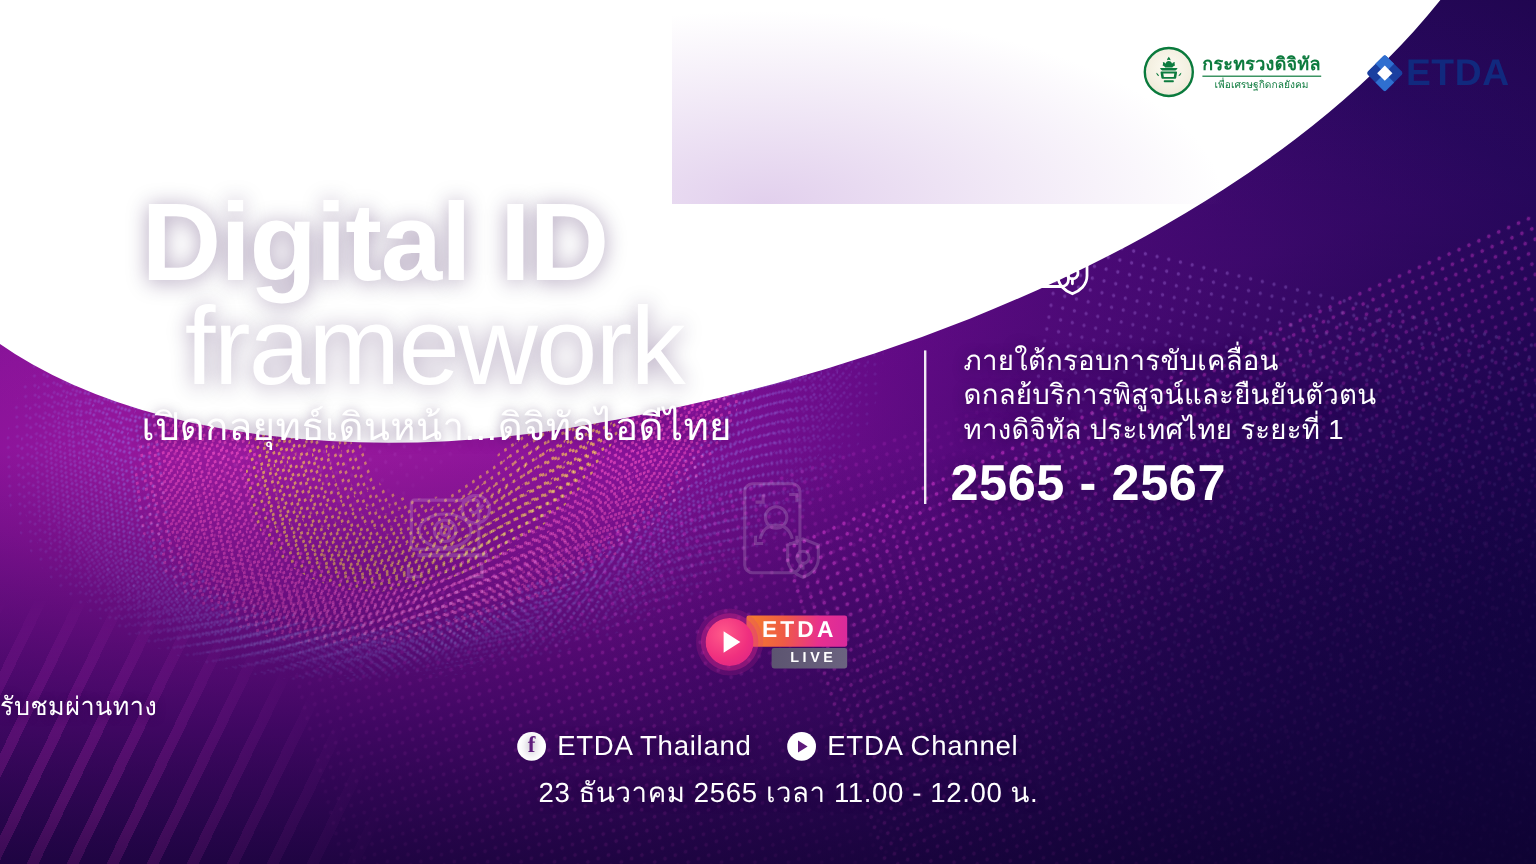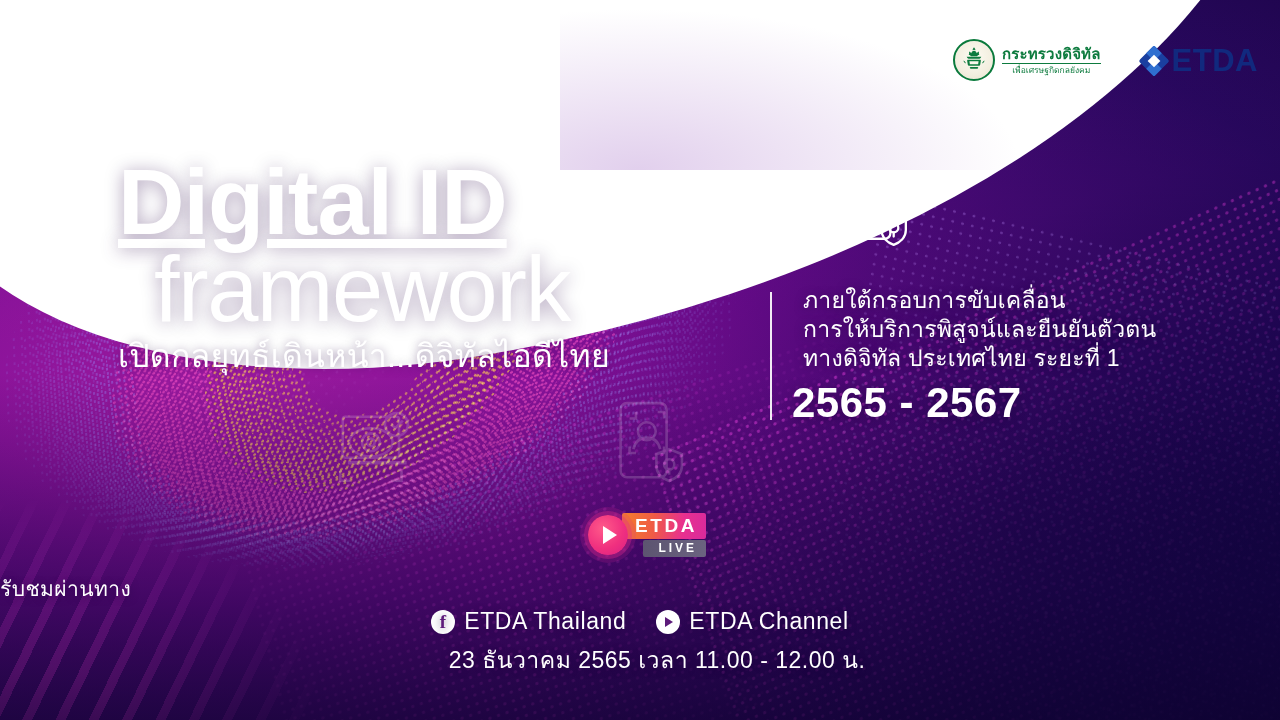--- a/index.html
+++ b/index.html
@@ -68,21 +68,21 @@
   .mdes-top{font-size:15px;font-weight:bold;color:#0d7b3e;letter-spacing:.2px;
     border-bottom:1.6px solid #0d7b3e;padding-bottom:2px;}
   .mdes-sub{font-size:8.5px;color:#0d7b3e;padding-top:2.5px;}
   .etda-logo{display:flex;align-items:center;gap:5px;}
   .etda-mark{width:28px;height:28px;position:relative;}
   .etda-word{font-size:31px;font-weight:bold;color:#11297e;letter-spacing:.5px;line-height:1;}
 
   
   .title-wrap{position:absolute;left:118px;top:158px;width:700px;}
   .t-digital{font-size:92px;font-weight:bold;color:#fff;line-height:.96;letter-spacing:-1px;
-    text-shadow:0 2px 18px rgba(40,0,70,.38);text-decoration:underline;}
+    text-shadow:0 2px 18px rgba(40,0,70,.38);}
   .t-framework{font-size:92px;font-weight:300;color:#fff;line-height:.98;letter-spacing:-1.5px;
     margin-top:-2px;margin-left:36px;text-shadow:0 2px 18px rgba(40,0,70,.38);}
   .t-thai-sub{font-size:32px;color:#fff;width:620px;margin-top:-4px;
     letter-spacing:.3px;text-shadow:0 1px 10px rgba(40,0,70,.5);}
 
   .divider{position:absolute;left:770px;top:292px;width:2px;height:128px;background:rgba(255,255,255,.92);}
 
   .side-copy{position:absolute;left:792px;top:286px;width:420px;color:#fff;}
   .sc-line{font-size:23px;line-height:1.26;letter-spacing:.2px;text-shadow:0 1px 10px rgba(30,0,60,.55);margin-left:11px;}
   .sc-years{font-size:42px;font-weight:bold;letter-spacing:.5px;margin-top:6px;
@@ -289,21 +289,21 @@
   <div class="title-wrap">
     <div class="t-digital">Digital ID</div>
     <div class="t-framework">framework</div>
     <div class="t-thai-sub">เปิดกลยุทธ์เดินหน้า...ดิจิทัลไอดีไทย</div>
   </div>
 
   <div class="divider"></div>
 
   <div class="side-copy">
     <div class="sc-line">ภายใต้กรอบการขับเคลื่อน</div>
-    <div class="sc-line">การให้บริการพิสูจน์และยืนยันตัวตน</div>
+    <div class="sc-line">ดกลย้บริการพิสูจน์และยืนยันตัวตน</div>
     <div class="sc-line">ทางดิจิทัล ประเทศไทย ระยะที่ 1</div>
     <div class="sc-years">2565 - 2567</div>
   </div>
 
   <div class="live-badge">
     <div class="lb-play">
         <div class="tri"></div>
       </div>
     <div class="lb-stack">
       <div class="lb-etda">ETDA</div>

